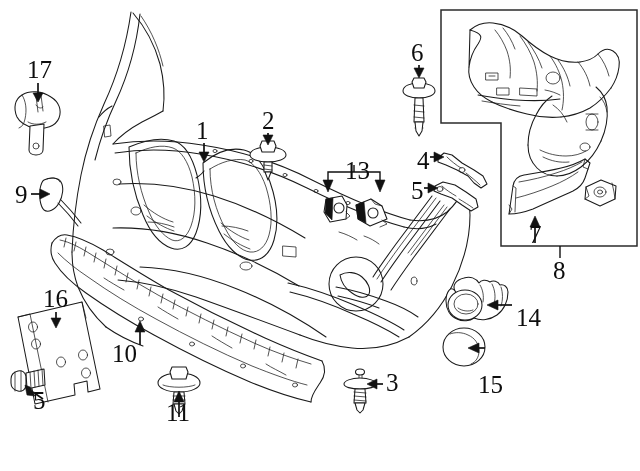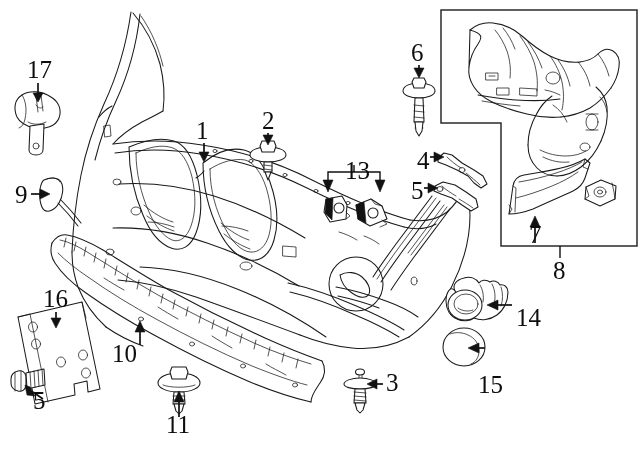--- a/index.html
+++ b/index.html
@@ -411,15 +411,15 @@
   <div class="lbl" style="left:411px; top:178px;">5</div>
   <div class="lbl" style="left:345px; top:158px;">13</div>
   <div class="lbl" style="left:529px; top:222px;">7</div>
   <div class="lbl" style="left:553px; top:258px;">8</div>
   <div class="lbl" style="left:516px; top:305px;">14</div>
   <div class="lbl" style="left:478px; top:336px;margin-top:36px;">15</div>
   <div class="lbl" style="left:386px; top:370px;">3</div>
   <div class="lbl" style="left:43px;  top:286px;">16</div>
   <div class="lbl" style="left:33px;  top:388px;">5</div>
   <div class="lbl" style="left:112px; top:341px;">10</div>
-  <div class="lbl" style="left:166px; top:412px;">11</div>
+  <div class="lbl" style="left:166px; top:400px;">11</div>
 
 </div>
 
 </body></html>

